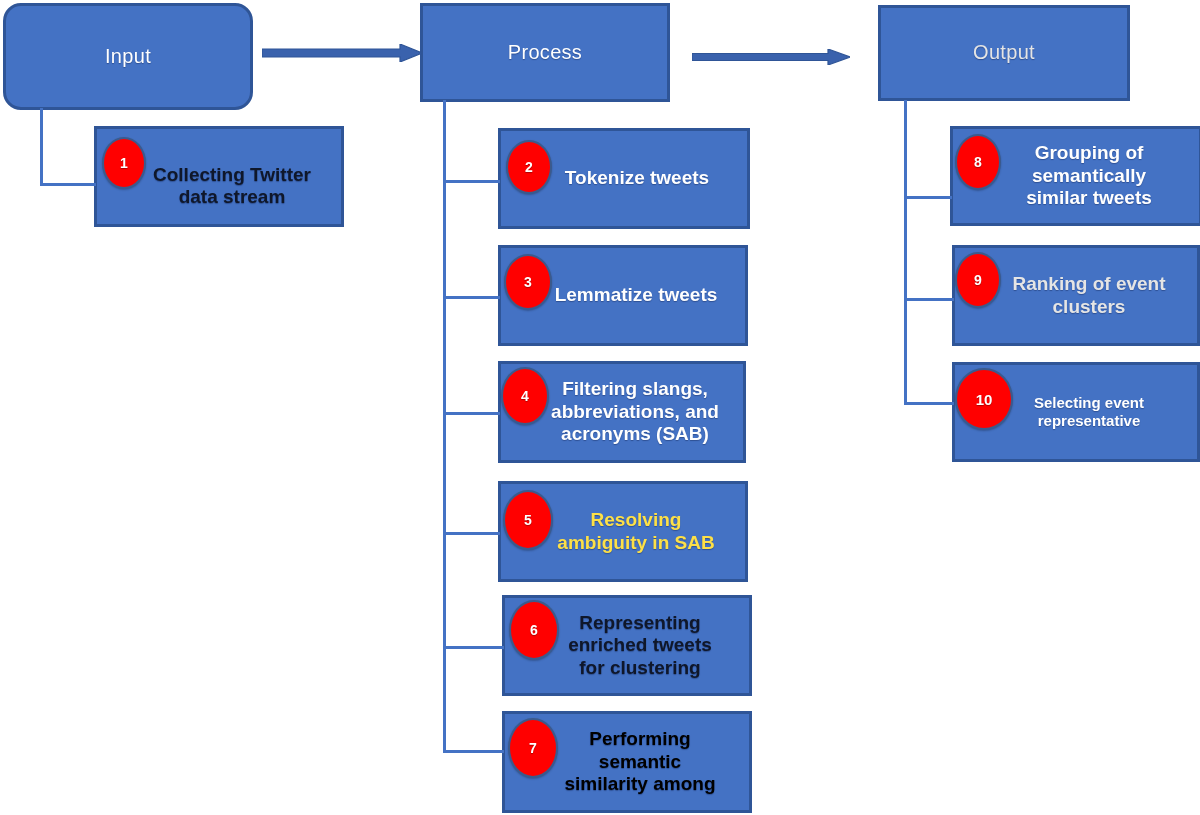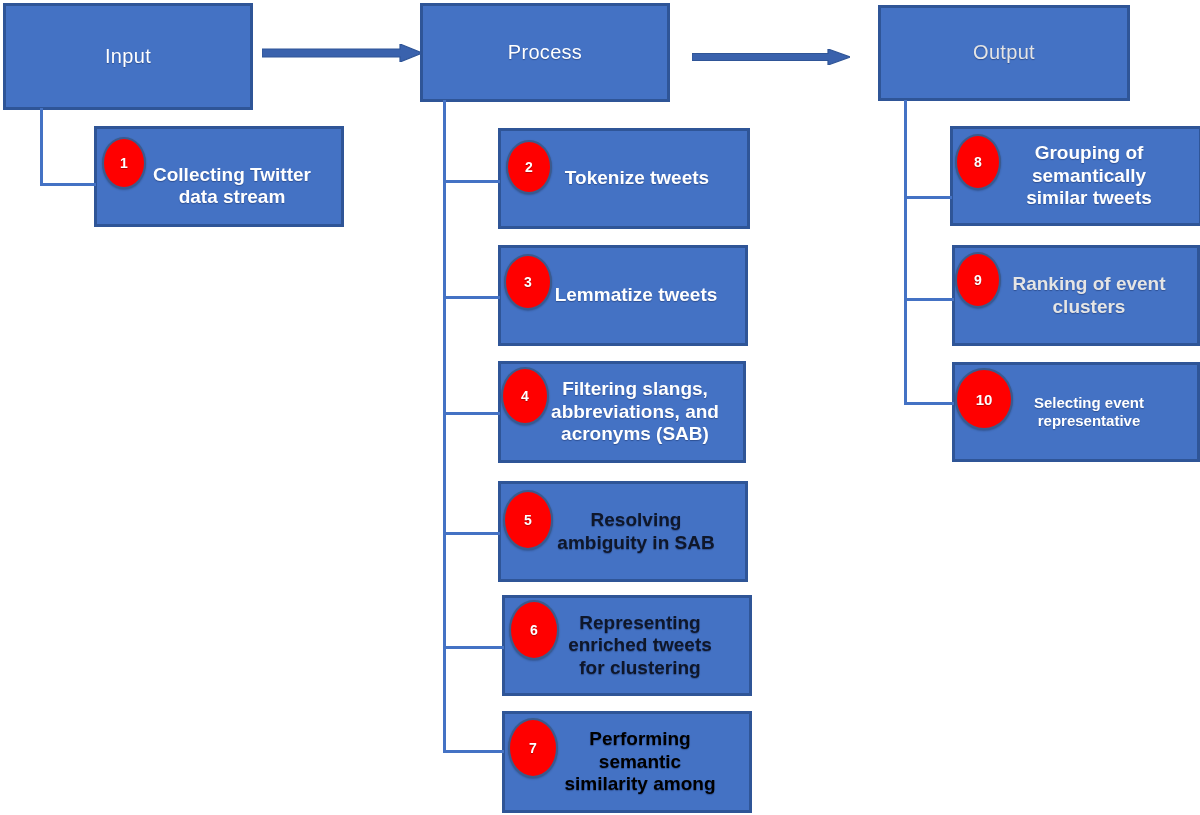--- a/index.html
+++ b/index.html
@@ -114,53 +114,53 @@
   <div id="arrow-layer">
       <div class="arrow" style="left: 262px; top: 44px; width: 160px; height: 18px;"><svg width="160" height="18" viewBox="0 0 160 18">
           <polygon points="0,5 138,5 138,0 160,9 138,18 138,13 0,13" fill="#3A62AD" stroke="#2F5597" stroke-width="1.2"></polygon>
         </svg></div>
       <div class="arrow" style="left: 692px; top: 49px; width: 158px; height: 16px;"><svg width="158" height="16" viewBox="0 0 158 16">
           <polygon points="0,4.5 136,4.5 136,0 158,8 136,16 136,11.5 0,11.5" fill="#3A62AD" stroke="#2F5597" stroke-width="1.2"></polygon>
         </svg></div>
     </div>
 
   <div id="stage-layer">
-      <div class="box stage-box" style="left: 3px; top: 3px; width: 250px; height: 107px; background: rgb(68, 114, 196); border-color: rgb(47, 85, 151);">
+      <div class="box stage-box" style="left: 3px; top: 3px; width: 250px; height: 107px; background: rgb(68, 114, 196); border-color: rgb(47, 85, 151); border-radius: 18px;">
         <div class="box-label" style="color: rgb(255, 255, 255);">Input</div>
       </div>
       <div class="box stage-box" style="left: 420px; top: 3px; width: 250px; height: 99px; background: rgb(68, 114, 196); border-color: rgb(47, 85, 151);">
         <div class="box-label" style="color: rgb(255, 255, 255);">Process</div>
       </div>
       <div class="box stage-box" style="left: 878px; top: 5px; width: 252px; height: 96px; background: rgb(68, 114, 196); border-color: rgb(47, 85, 151);">
         <div class="box-label" style="color: #e5e5e5;">Output</div>
       </div>
     </div>
 
   <div id="step-layer">
       <div class="box step-box" style="left: 94px; top: 126px; width: 250px; height: 101px; background: rgb(68, 114, 196); border-color: rgb(47, 85, 151);">
-        <div class="box-label" style="color: #ffffff; margin-top: 19px;">Collecting Twitter
+        <div class="box-label" style="color: #0f172a; margin-top: 19px;">Collecting Twitter
 data stream</div>
       </div>
       <div class="badge" style="left: 102px; top: 137px; width: 40px; height: 48px; font-size: 14px; background: rgb(255, 0, 0); border-color: rgb(59, 90, 140); color: rgb(255, 255, 255);">1</div>
       <div class="box step-box" style="left: 498px; top: 128px; width: 252px; height: 101px; background: rgb(68, 114, 196); border-color: rgb(47, 85, 151);">
         <div class="box-label" style="color: rgb(255, 255, 255);">Tokenize tweets</div>
       </div>
       <div class="badge" style="left: 506px; top: 140px; width: 42px; height: 50px; font-size: 14px; background: rgb(255, 0, 0); border-color: rgb(59, 90, 140); color: rgb(255, 255, 255);">2</div>
       <div class="box step-box" style="left: 498px; top: 245px; width: 250px; height: 101px; background: rgb(68, 114, 196); border-color: rgb(47, 85, 151);">
         <div class="box-label" style="color: rgb(255, 255, 255);">Lemmatize tweets</div>
       </div>
       <div class="badge" style="left: 504px; top: 254px; width: 44px; height: 52px; font-size: 14px; background: rgb(255, 0, 0); border-color: rgb(59, 90, 140); color: rgb(255, 255, 255);">3</div>
       <div class="box step-box" style="left: 498px; top: 361px; width: 248px; height: 102px; background: rgb(68, 114, 196); border-color: rgb(47, 85, 151);">
         <div class="box-label" style="color: rgb(255, 255, 255);">Filtering slangs,
 abbreviations, and
 acronyms (SAB)</div>
       </div>
       <div class="badge" style="left: 501px; top: 367px; width: 44px; height: 54px; font-size: 14px; background: rgb(255, 0, 0); border-color: rgb(59, 90, 140); color: rgb(255, 255, 255);">4</div>
       <div class="box step-box" style="left: 498px; top: 481px; width: 250px; height: 101px; background: rgb(68, 114, 196); border-color: rgb(47, 85, 151);">
-        <div class="box-label" style="color: #0f172a;">Resolving
+        <div class="box-label" style="color: #fde047;">Resolving
 ambiguity in SAB</div>
       </div>
       <div class="badge" style="left: 503px; top: 490px; width: 46px; height: 56px; font-size: 14px; background: rgb(255, 0, 0); border-color: rgb(59, 90, 140); color: rgb(255, 255, 255);">5</div>
       <div class="box step-box" style="left: 502px; top: 595px; width: 250px; height: 101px; background: rgb(68, 114, 196); border-color: rgb(47, 85, 151);">
         <div class="box-label" style="color: #0f172a;">Representing
 enriched tweets
 for clustering</div>
       </div>
       <div class="badge" style="left: 509px; top: 600px; width: 46px; height: 56px; font-size: 14px; background: rgb(255, 0, 0); border-color: rgb(59, 90, 140); color: rgb(255, 255, 255);">6</div>
       <div class="box step-box" style="left: 502px; top: 711px; width: 250px; height: 102px; background: rgb(68, 114, 196); border-color: rgb(47, 85, 151);">

